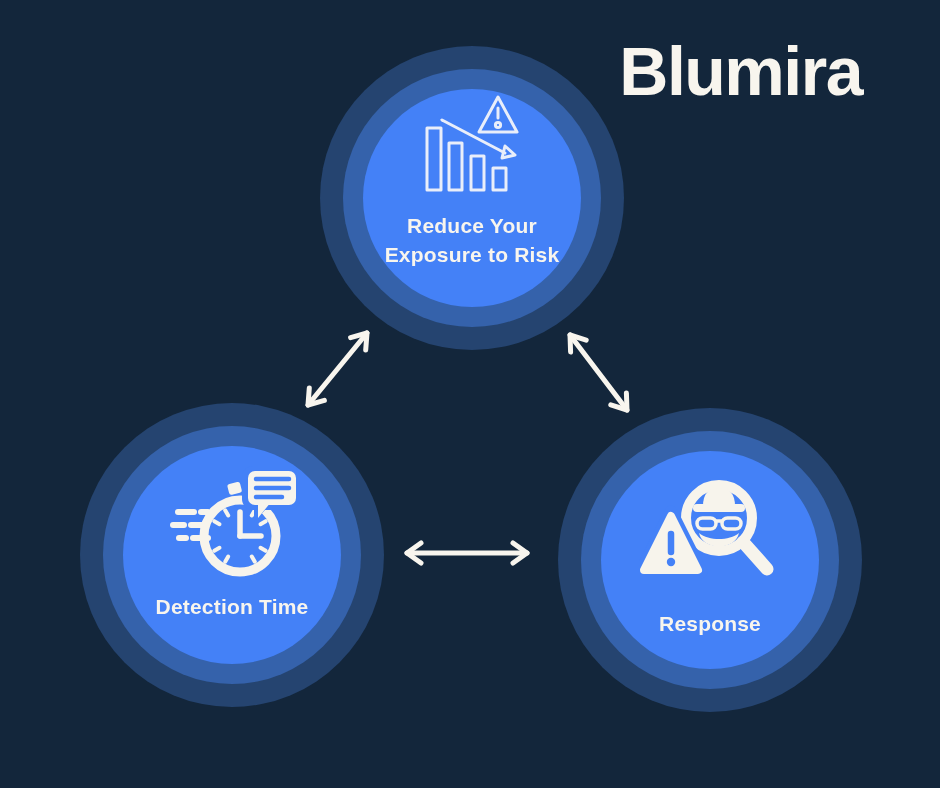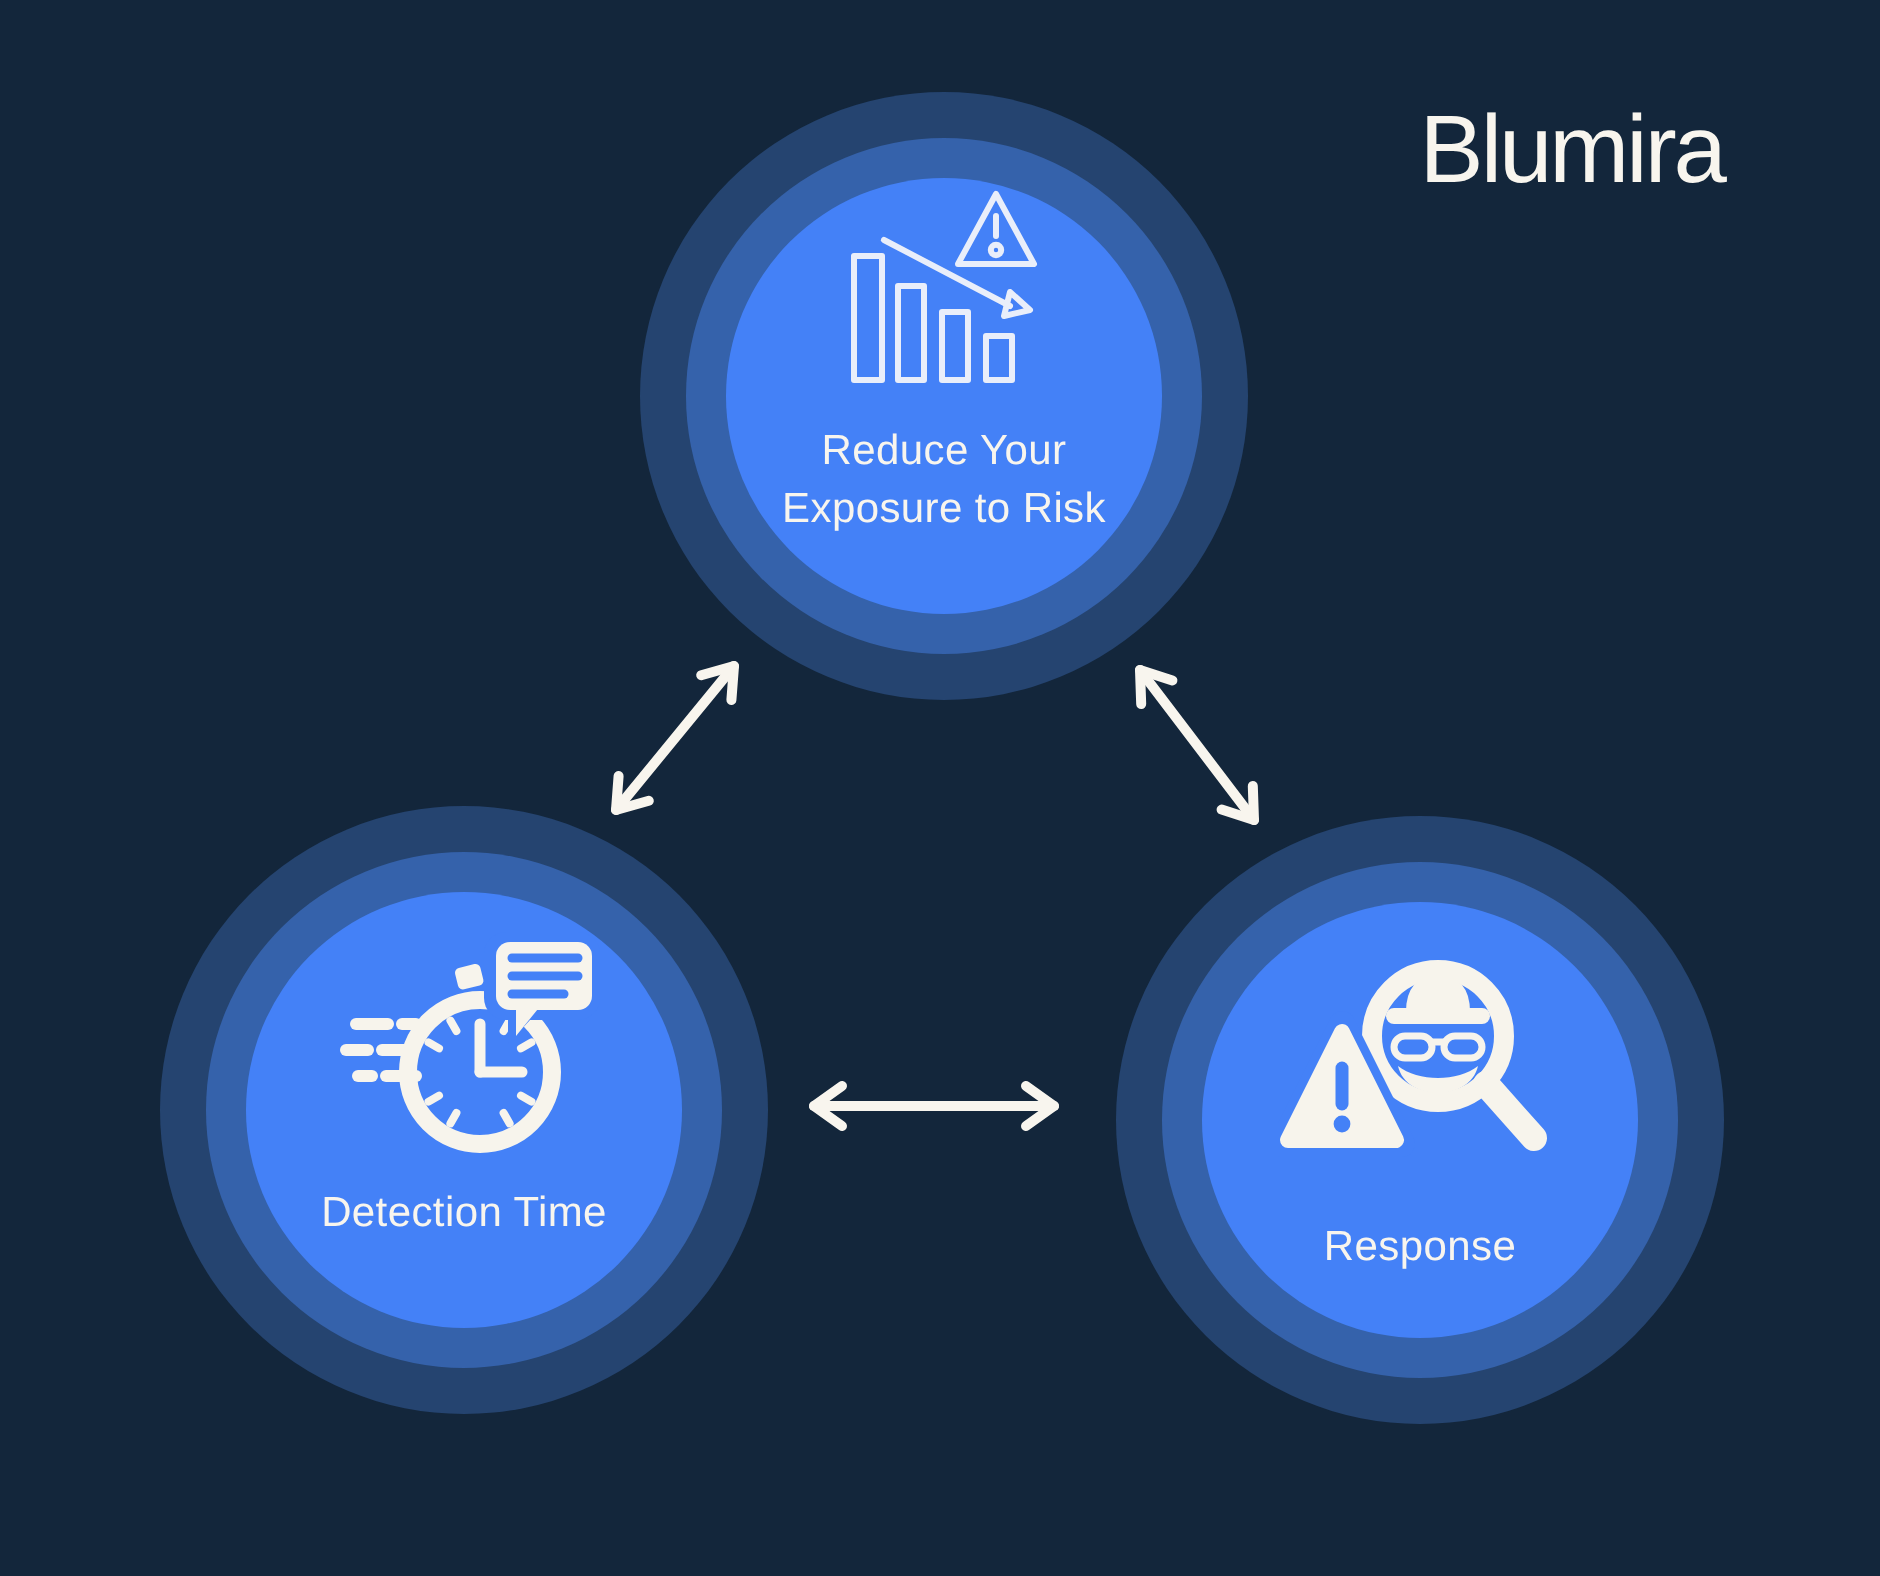--- a/index.html
+++ b/index.html
@@ -9,23 +9,23 @@
   }
   .canvas{
     position:relative;
     width:940px;height:788px;
     background:var(--background,#13263B);
     overflow:hidden;
   }
 
   
   .logo{
-    position:absolute;top:48px;right:78px;
+    position:absolute;top:32px;right:78px;
     color:var(--text-light,#F8F5EE);
-    font-size:48px;font-weight:normal;letter-spacing:-1.5px;
+    font-size:68px;font-weight:bold;letter-spacing:-1.5px;
   }
 
   
   .node{position:absolute;border-radius:50%;}
   .ring-outer{
     width:304px;height:304px;border-radius:50%;
     background:var(--ring-outer,#254470);
     display:flex;align-items:center;justify-content:center;
   }
   .ring-middle{
@@ -46,21 +46,21 @@
     position:absolute;left:50%;transform:translateX(-50%);
   }
   .icon-risk{top:6px;transform:translateX(calc(-50% - 6px));}
   .icon-response{top:20px;transform:translateX(calc(-50% + 4px));}
   .icon-detect{top:25px;}
 
   .node-label{
     position:absolute;left:0;width:100%;
     text-align:center;
     color:var(--text-light,#F8F5EE);
-    font-size:21px;line-height:29px;font-weight:400;
+    font-size:21px;line-height:29px;font-weight:700;
     white-space:pre-line;
     letter-spacing:.2px;
   }
   .label-top{top:122px;}
   .label-left{top:146px;}
   .label-right{top:158px;}
 
   
   .arrows{position:absolute;left:0;top:0;pointer-events:none;}
 </style>

